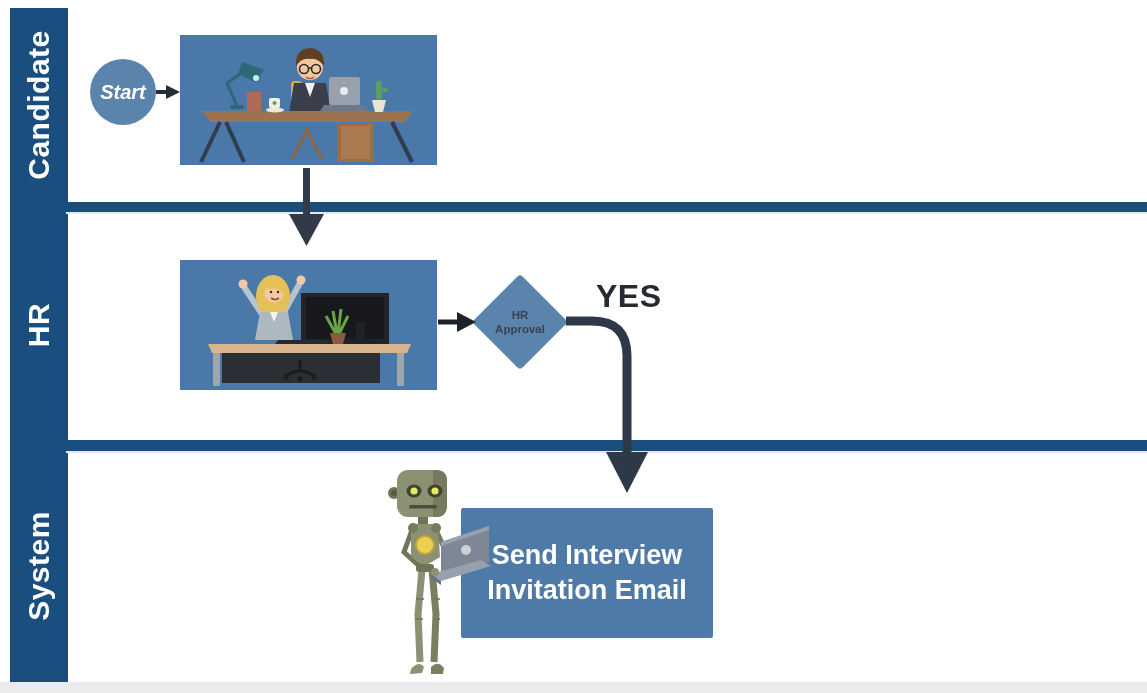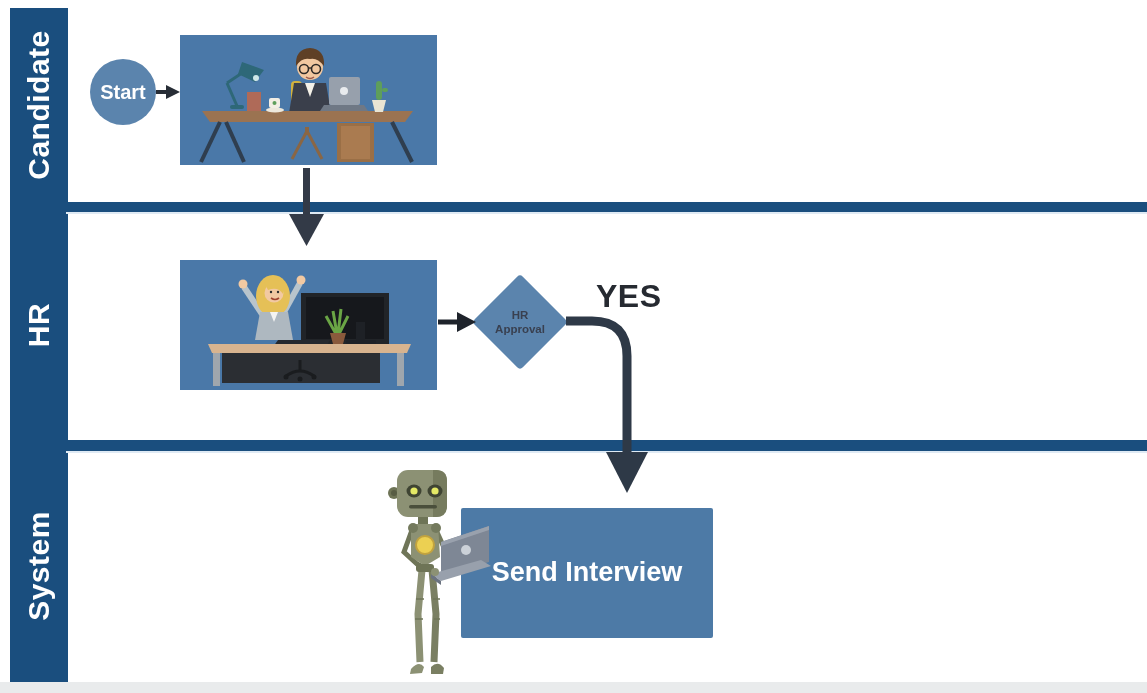--- a/index.html
+++ b/index.html
@@ -10,21 +10,21 @@
   .bottom-strip{position:absolute;left:0;top:682px;width:1147px;height:11px;background:#e9ebec;}
   .sidebar{position:absolute;left:10px;top:8px;width:58px;height:674px;background:#1a4e7e;}
   .lane-label{
     position:absolute;left:39px;transform:translate(-50%,-50%) rotate(-90deg);
     color:#ffffff;font-weight:bold;font-size:30px;letter-spacing:.5px;white-space:nowrap;
   }
   .divider{position:absolute;left:66px;width:1081px;background:#1a4e7e;border-bottom:2px solid #dfeaf4;}
   .start-node{
     position:absolute;left:90px;top:59px;width:66px;height:66px;border-radius:50%;
     background:#5b84ad;display:flex;align-items:center;justify-content:center;
-    color:#ffffff;font-weight:bold;font-size:20px;
+    color:#ffffff;font-weight:bold;font-size:20px;font-style:italic;
   }
   .scene{position:absolute;width:257px;height:130px;background:#4a78a8;}
   .scene svg{display:block;}
   .scene-candidate{left:180px;top:35px;}
   .scene-hr{left:180px;top:260px;}
   .diamond{
     position:absolute;left:486px;top:288px;width:68px;height:68px;background:#5b84ad;
     transform:rotate(45deg);border-radius:4px;
   }
   .diamond-inner{
@@ -176,20 +176,21 @@
     <div class="diamond-inner">
       <span>HR</span>
       <span>Approval</span>
     </div>
   </div>
 
   <div class="yes-label">YES</div>
 
   <div class="task-box">
     <span>Send Interview</span>
+    <span>Invitation Email</span>
   </div>
 
   <svg class="connectors" width="1147" height="693" viewBox="0 0 1147 693">
     <g>
       <line x1="156" y1="92" x2="168" y2="92" stroke="#272d36" stroke-width="4"></line>
       <polygon points="166,85 166,99 180,92" fill="#272d36"></polygon>
     </g>
     <g>
       <line x1="306.5" y1="168" x2="306.5" y2="216" stroke="#333a47" stroke-width="7"></line>
       <polygon points="289,214 324,214 306.5,246" fill="#333a47"></polygon>

